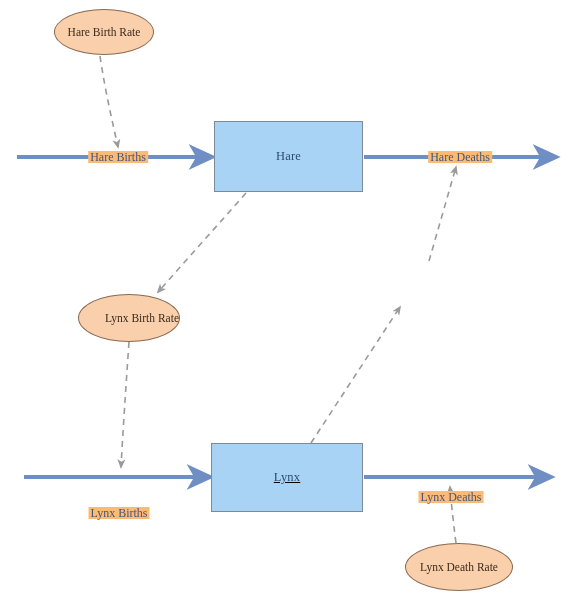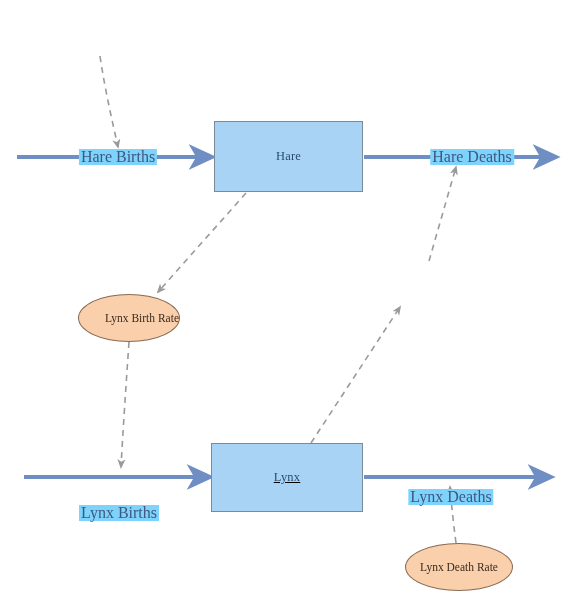--- a/index.html
+++ b/index.html
@@ -56,23 +56,23 @@
   .rate-label {
     font-family: "Liberation Serif", "DejaVu Serif", serif;
     font-size: 11.5px;
     color: #3b2a1e;
     line-height: 1.1;
     white-space: nowrap;
   }
   .flow-label {
     position: absolute;
     font-family: "Liberation Serif", "DejaVu Serif", serif;
-    font-size: 16px;
+    font-size: 12px;
     color: #41577e;
-    background: #7dd3fc;
+    background: #fdba74;
     padding: 0 2px;
     white-space: nowrap;
     transform: translate(-50%, -50%);
     line-height: 1;
   }
 </style>
 </head>
 <body>
 
 <div id="diagram-canvas">
@@ -105,31 +105,34 @@
   </svg>
 
   <div class="stock-box" style="left:214px; top:121px; width:149px; height:71px;">
     <span class="stock-label">Hare</span>
   </div>
 
   <div class="stock-box" style="left:211px; top:443px; width:152px; height:69px;text-decoration:underline;">
     <span class="stock-label">Lynx</span>
   </div>
 
+  <div class="rate-ellipse" style="left:54px; top:9px; width:100px; height:46px;">
+    <span class="rate-label">Hare Birth Rate</span>
+  </div>
 
   <div class="rate-ellipse" style="left:78px; top:294px; width:102px; height:48px;justify-content:flex-end;">
     <span class="rate-label">Lynx Birth Rate</span>
   </div>
 
 
   <div class="rate-ellipse" style="left:405px; top:543px; width:108px; height:48px;">
     <span class="rate-label">Lynx Death Rate</span>
   </div>
 
   <div class="flow-label" style="left:118px; top:157px;">Hare Births</div>
 
-  <div class="flow-label" style="left:472px; top:157px;">Hare Deaths</div>
+  <div class="flow-label" style="left:460px; top:157px;">Hare Deaths</div>
 
   <div class="flow-label" style="left:119px; top:477px;margin-top:36px;">Lynx Births</div>
 
   <div class="flow-label" style="left:451px; top:497px;">Lynx Deaths</div>
 
 </div>
 
 </body></html>

